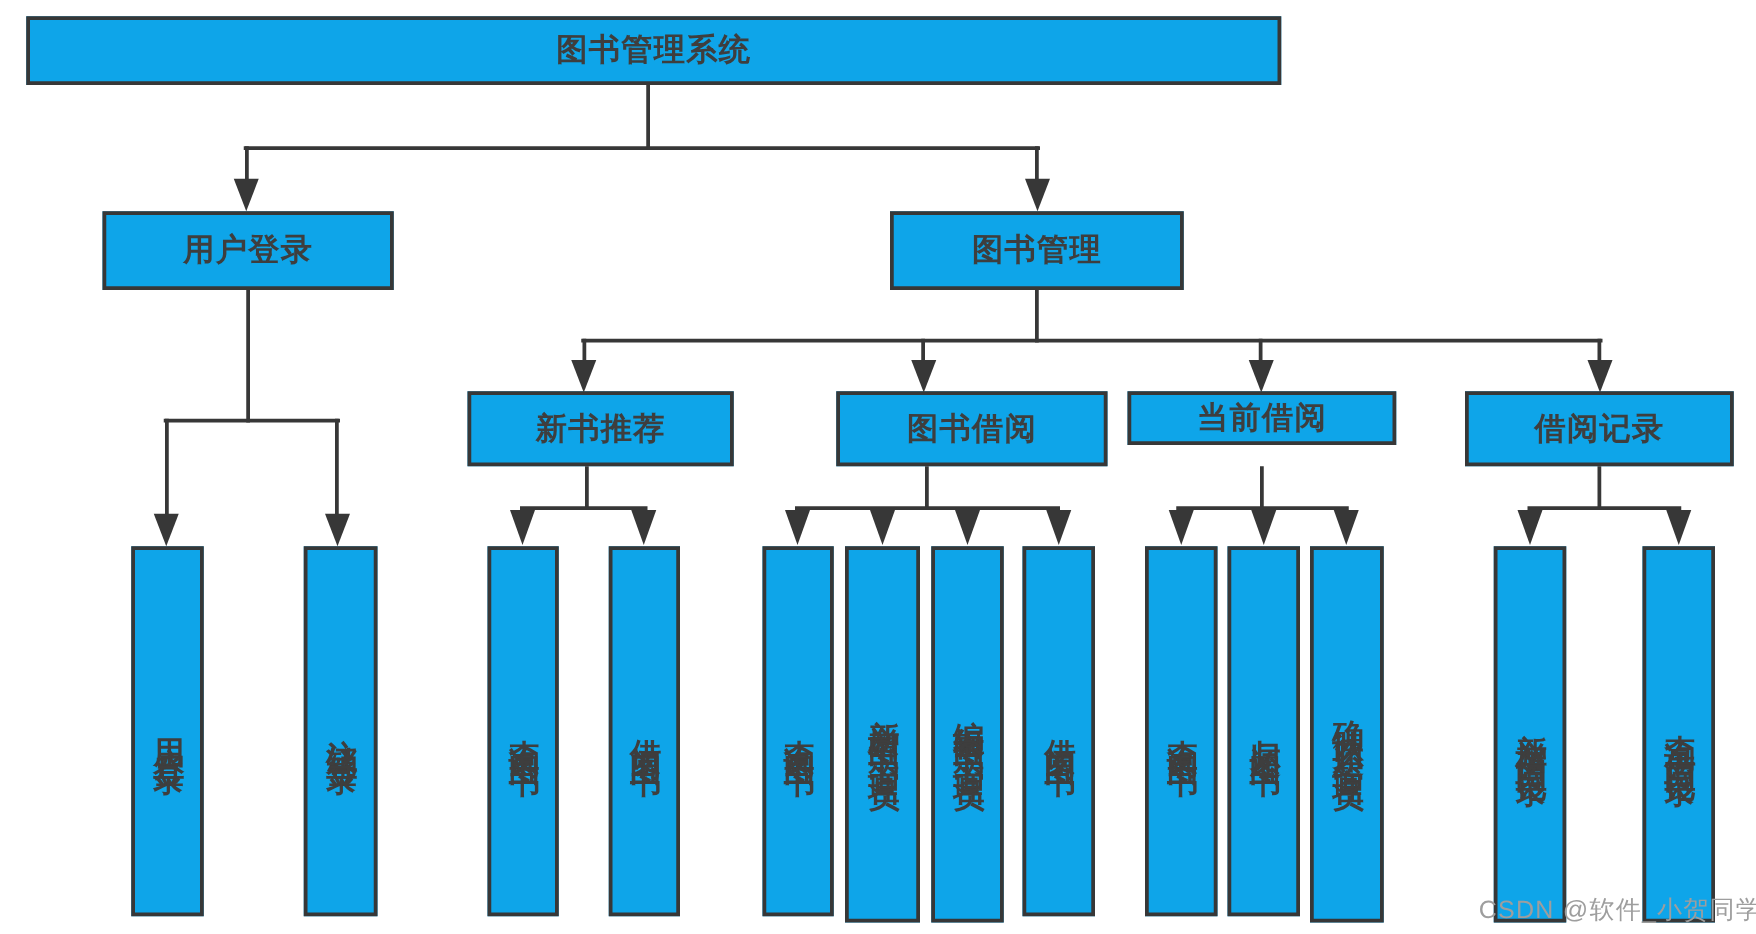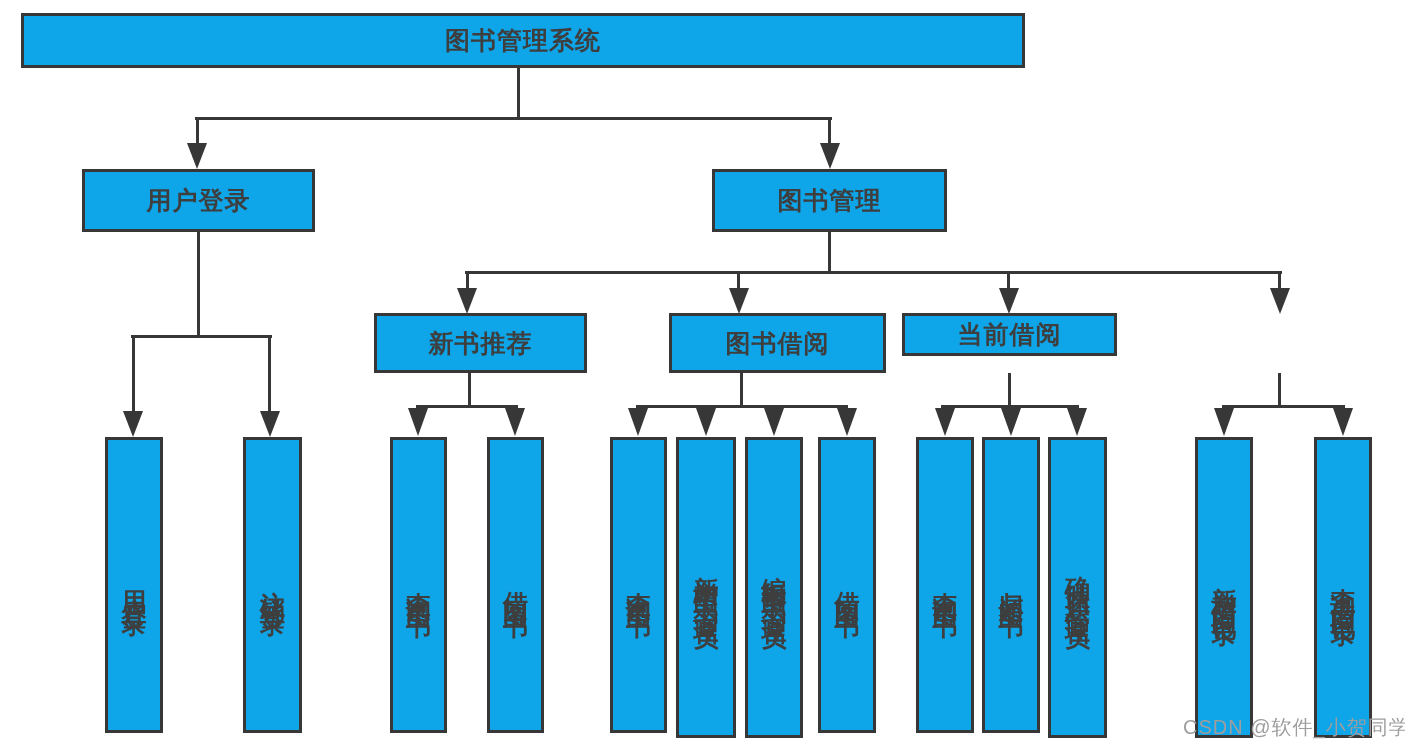--- a/index.html
+++ b/index.html
@@ -80,20 +80,23 @@
   </div>
 
   <div class="node" style="left:363px;top:313px;width:213px;height:60px;margin-left:11px;">
     <span>新书推荐</span>
   </div>
   <div class="node" style="left:669px;top:313px;width:217px;height:60px;">
     <span>图书借阅</span>
   </div>
   <div class="node" style="left:902px;top:313px;width:215px;height:43px;">
     <span>当前借阅</span>
+  </div>
+  <div class="node" style="left:1172px;top:313px;width:215px;height:60px;">
+    <span>借阅记录</span>
   </div>
 
   <div class="node leaf" style="left:105px;top:437px;width:58px;height:296px;">
     <span class="vtext">用户登录</span>
   </div>
   <div class="node leaf" style="left:243px;top:437px;width:59px;height:296px;">
     <span class="vtext">注销登录</span>
   </div>
 
   <div class="node leaf" style="left:390px;top:437px;width:57px;height:296px;">

